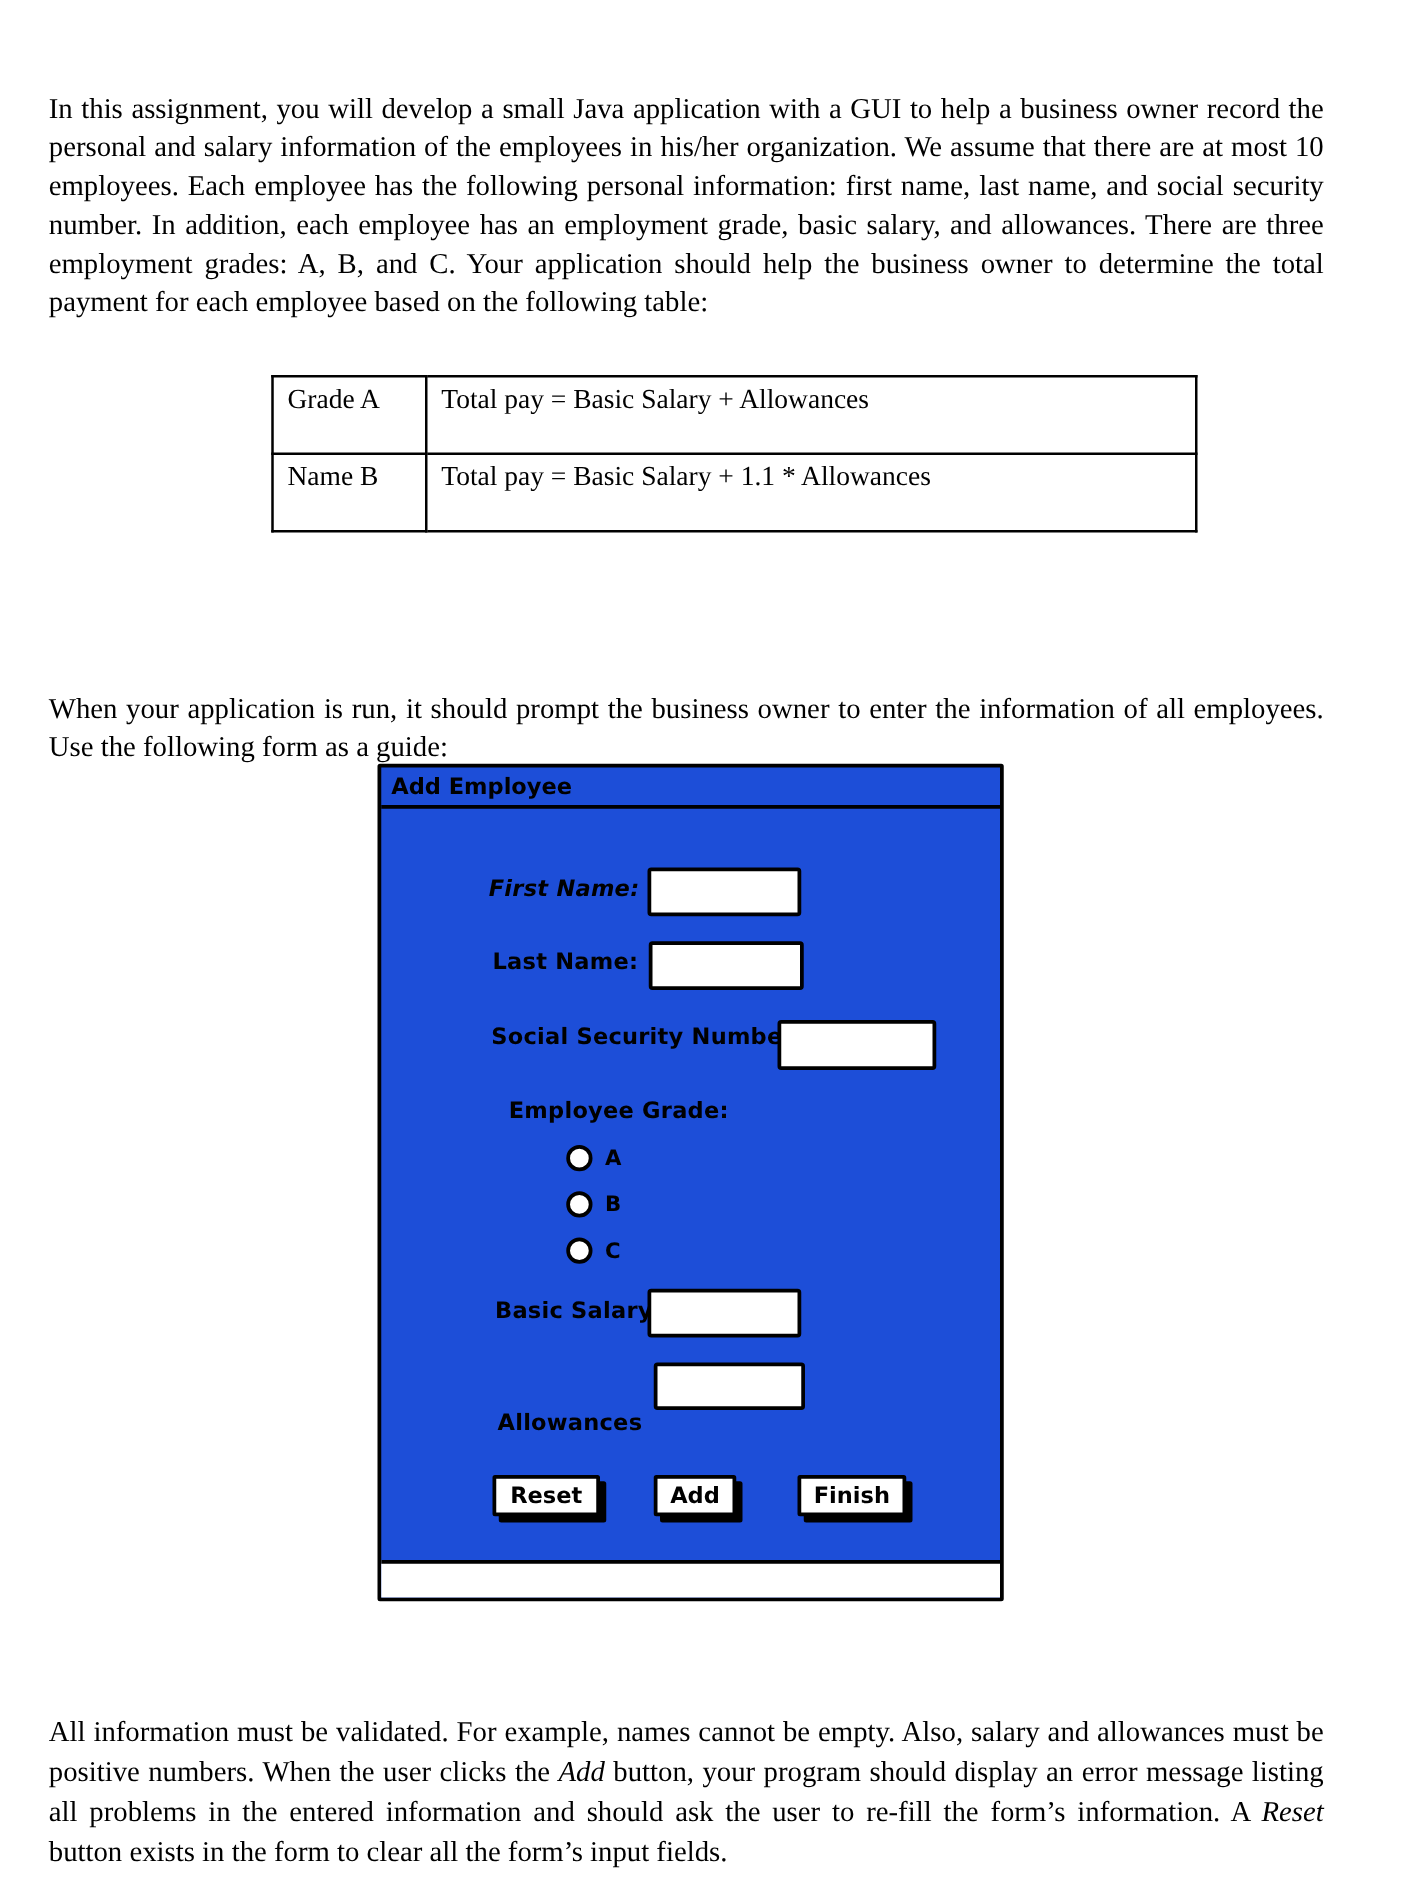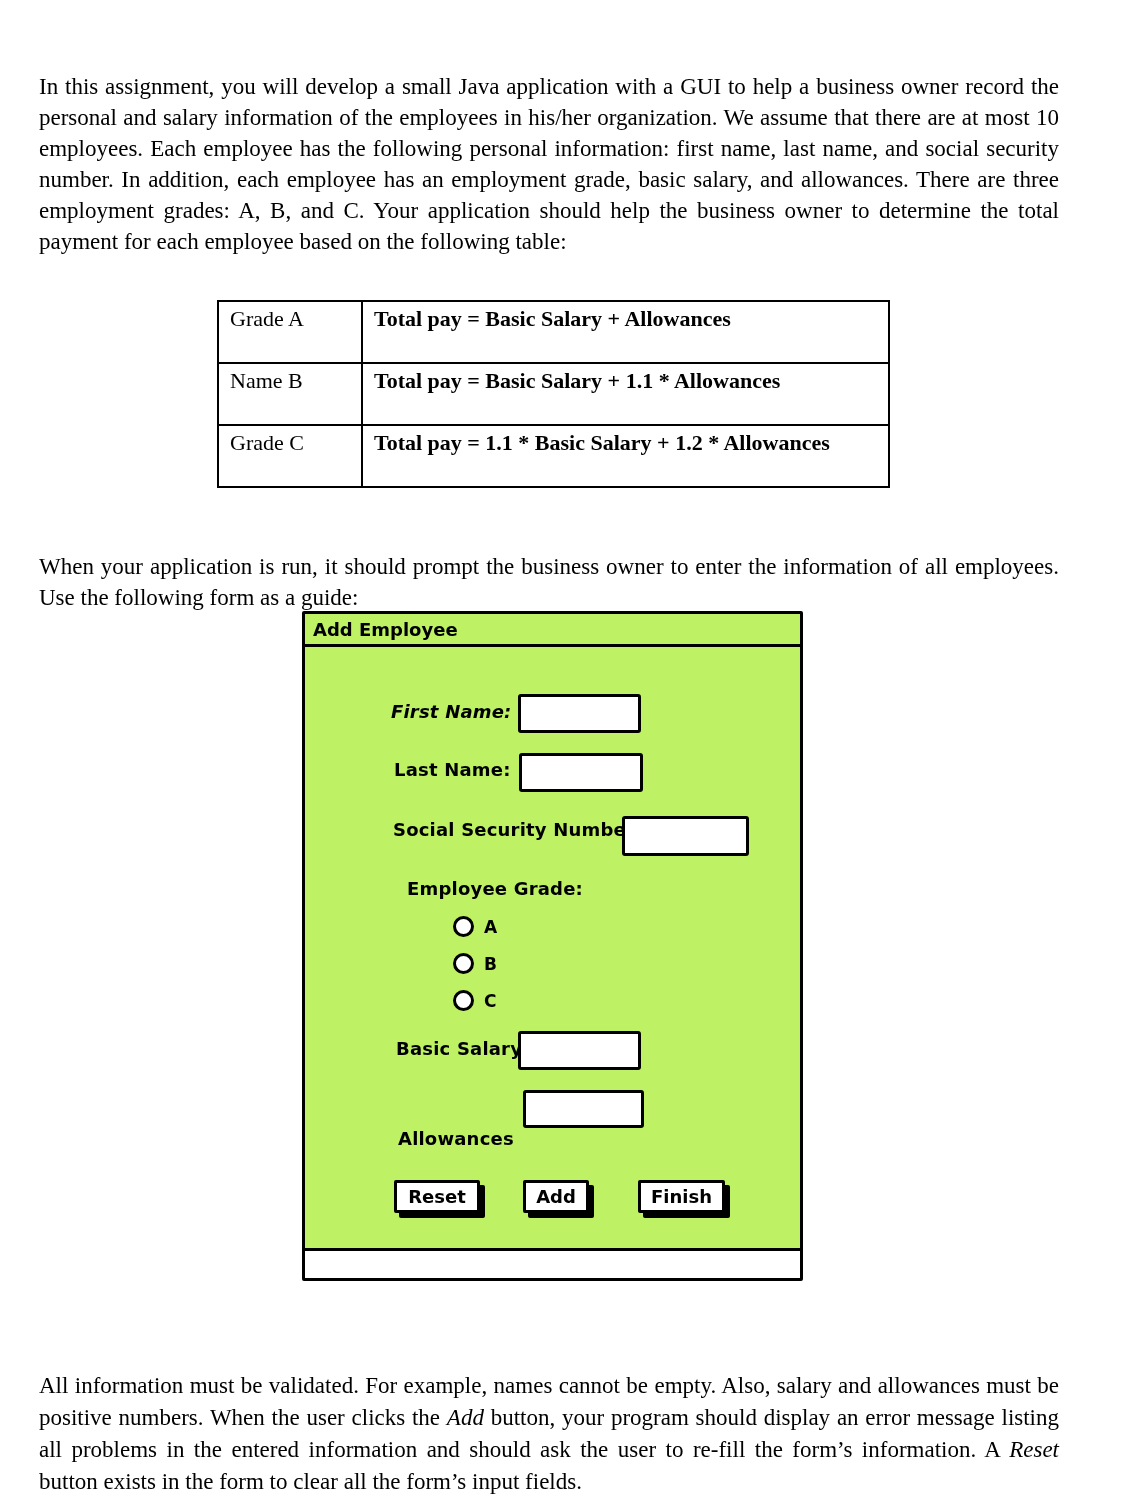--- a/index.html
+++ b/index.html
@@ -24,29 +24,29 @@
     border-collapse: collapse; table-layout: fixed;
   }
   table.grade-table td {
     border: 2px solid #000;
     vertical-align: top;
     padding: 4px 11px;
     font-size: 22px;
     height: 62px;
     white-space: nowrap;
   }
-  td.col-grade { width: 144px; margin-left: 12px; }
-  td.col-formula { width: 527px; font-weight: bold; }
+  td.col-grade { width: 123px; margin-left: 12px; }
+  td.col-formula { width: 616px; }
 
   
   .form-window {
     position: absolute; left: 302px; top: 611px;
     width: 501px; height: 670px;
     border: 3px solid #000; border-radius: 2px;
-    background: #bef264;
+    background: #1d4ed8;
     font-family: "DejaVu Sans", sans-serif;
   }
   .titlebar {
     position: absolute; left: 0; right: 0; top: 0; height: 33px;
     border-bottom: 3px solid #000;
     display: flex; align-items: center; padding-left: 8px;
     font-size: 18px; font-weight: 600;
   }
   .statusbar {
     position: absolute; left: 0; right: 0; bottom: 0; height: 30px;
@@ -105,24 +105,20 @@
 <table class="grade-table">
   <tbody>
       <tr>
     <td class="col-grade">Grade A</td>
     <td class="col-formula">Total pay = Basic Salary + Allowances</td>
   </tr>
   <tr>
     <td class="col-grade">Name B</td>
     <td class="col-formula">Total pay = Basic Salary + 1.1 * Allowances</td>
   </tr>
-  <tr>
-    <td class="col-grade">Grade C</td>
-    <td class="col-formula">Total pay = 1.1 * Basic Salary + 1.2 * Allowances</td>
-  </tr>
 </tbody>
   </table>
 
 <p class="para para2">When your application is run, it should prompt the business owner to enter the information of all employees. Use the following form as a guide:</p>
 
 <div class="form-window">
   <div class="titlebar">
     <span>Add Employee</span>
   </div>
 

